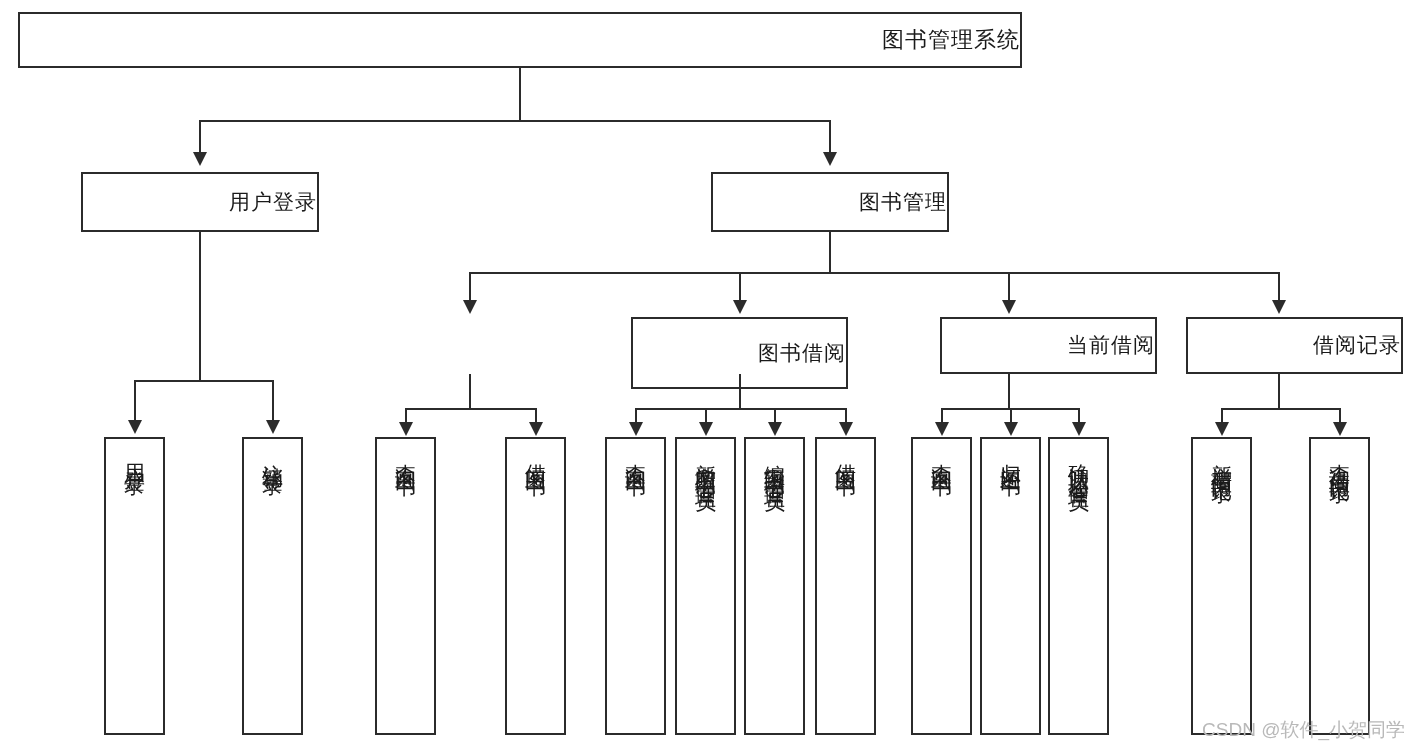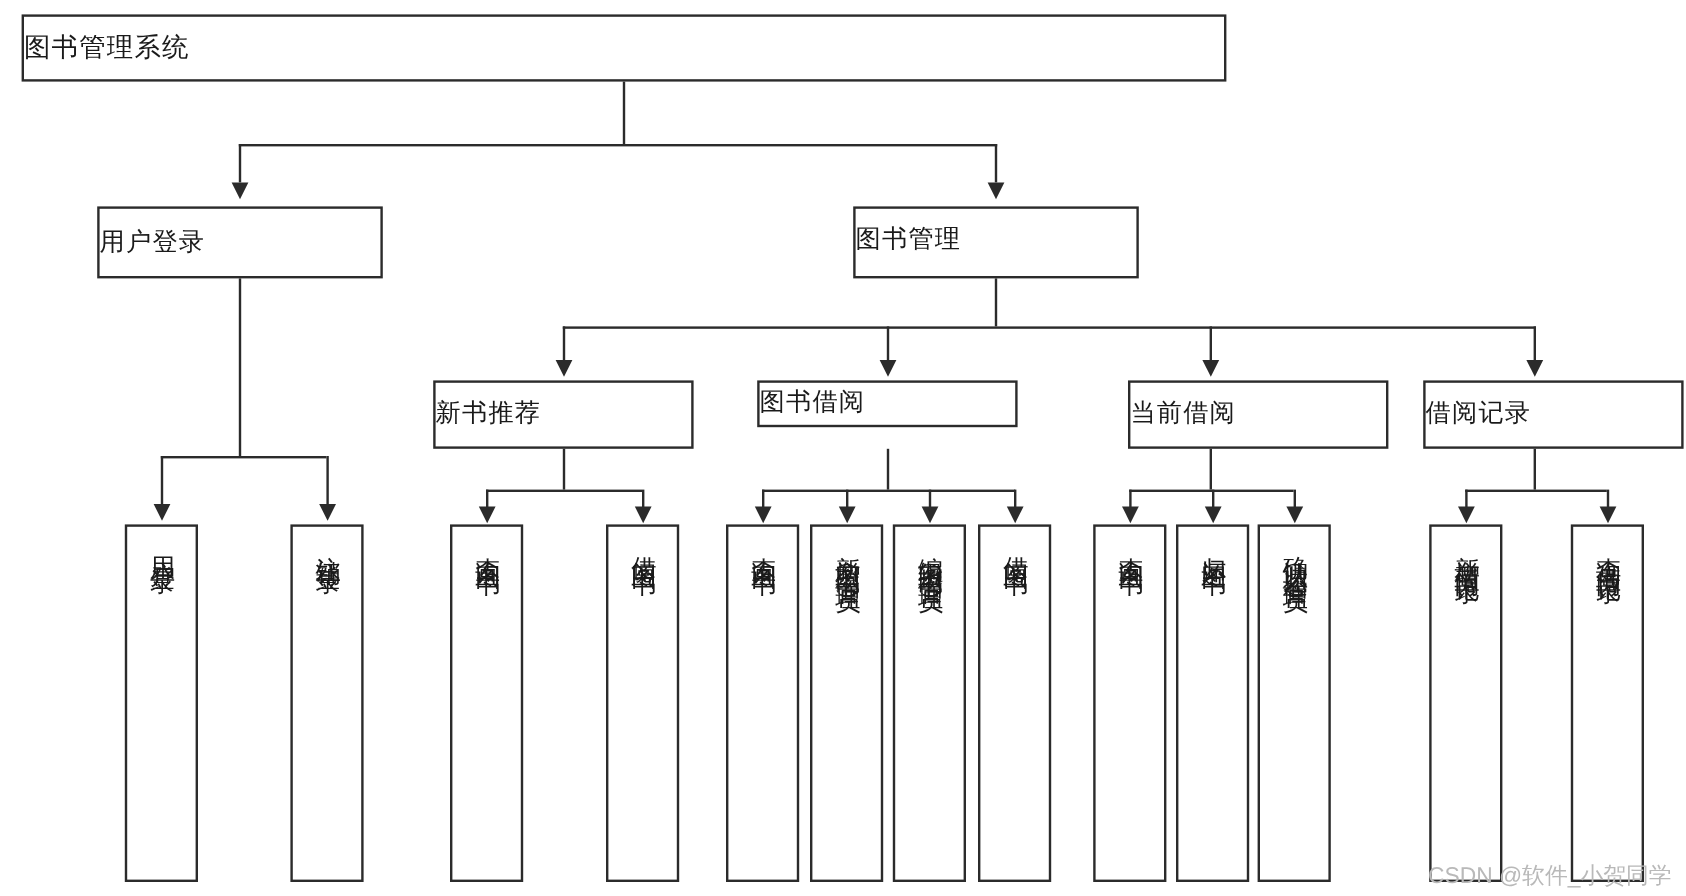--- a/index.html
+++ b/index.html
@@ -19,21 +19,21 @@
     overflow: hidden;
   }
   
   .node {
     position: absolute;
     box-sizing: border-box;
     background: #ffffff;
     border: 2px solid #2b2b2b;
     display: flex;
     align-items: center;
-    justify-content: flex-start;
+    justify-content: flex-end;
     color: #1a1a1a;
   }
   .node .label {
     display: block;
     text-align: center;
     letter-spacing: 1px;
     line-height: 1.15;
     white-space: nowrap;
   }
   
@@ -70,21 +70,21 @@
     width: 0;
     height: 0;
     border-left: 7px solid transparent;
     border-right: 7px solid transparent;
     border-top: 14px solid #2b2b2b;
   }
 
   
   #watermark {
     position: absolute;
-    right: 12px;
+    right: 0;
     bottom: 4px;
     font-size: 19px;
     color: #b9b9b9;
     white-space: nowrap;
     font-family: "Liberation Sans", "DejaVu Sans", sans-serif;
   }
 </style>
 </head>
 <body>
 
@@ -101,21 +101,21 @@
   <div class="conn vline" style="left:199px; top:120px; height:32px;"></div>
   <div class="arrow" style="left:193px; top:152px;"></div>
 
   <div class="conn vline" style="left:829px; top:120px; height:32px;"></div>
   <div class="arrow" style="left:823px; top:152px;"></div>
 
   <div class="node horiz" style="left:81px; top:172px; width:238px; height:60px;">
     <span class="label">用户登录</span>
   </div>
 
-  <div class="node horiz" style="left:711px; top:172px; width:238px; height:60px;font-family:Liberation Mono, monospace;">
+  <div class="node horiz" style="left:711px; top:172px; width:238px; height:60px;">
     <span class="label">图书管理</span>
   </div>
 
   <div class="conn vline" style="left:199px; top:232px; height:148px;"></div>
   <div class="conn hline" style="left:134px; top:380px; width:138px;"></div>
   <div class="conn vline" style="left:134px; top:380px; height:40px;"></div>
   <div class="arrow" style="left:128px; top:420px;"></div>
   <div class="conn vline" style="left:272px; top:380px; height:40px;"></div>
   <div class="arrow" style="left:266px; top:420px;"></div>
 
@@ -127,25 +127,22 @@
 
   <div class="conn vline" style="left:739px; top:272px; height:28px;"></div>
   <div class="arrow" style="left:733px; top:300px;"></div>
 
   <div class="conn vline" style="left:1008px; top:272px; height:28px;"></div>
   <div class="arrow" style="left:1002px; top:300px;"></div>
 
   <div class="conn vline" style="left:1278px; top:272px; height:28px;"></div>
   <div class="arrow" style="left:1272px; top:300px;"></div>
 
-  <div class="node horiz" style="left:361px; top:317px; width:217px; height:57px;">
-    <span class="label">新书推荐</span>
-  </div>
-
-  <div class="node horiz" style="left:631px; top:317px; width:217px; height:39px;">
+
+  <div class="node horiz" style="left:631px; top:317px; width:217px; height:72px;">
     <span class="label">图书借阅</span>
   </div>
 
   <div class="node horiz" style="left:940px; top:317px; width:217px; height:57px;">
     <span class="label">当前借阅</span>
   </div>
 
   <div class="node horiz" style="left:1170px; top:317px; width:217px; height:57px;margin-left:16px;">
     <span class="label">借阅记录</span>
   </div>

